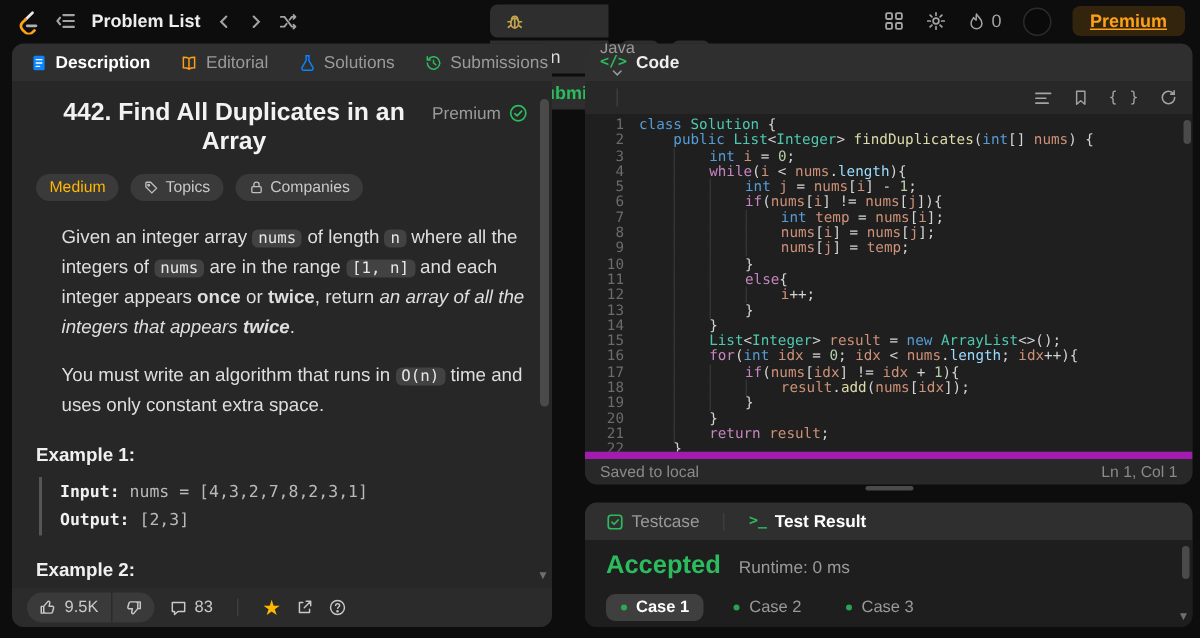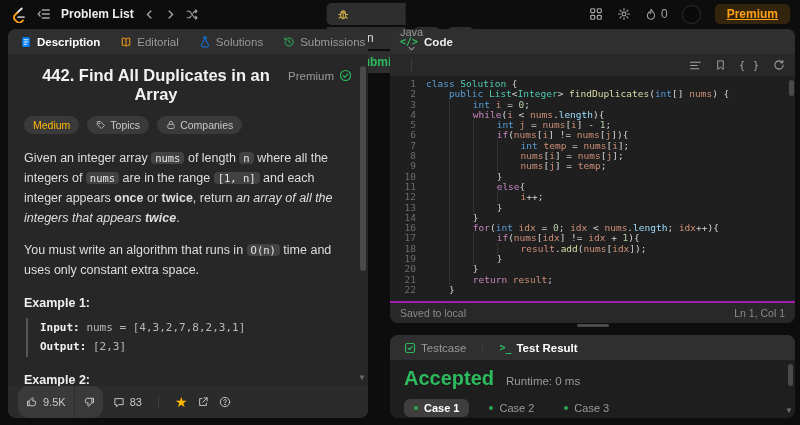--- a/index.html
+++ b/index.html
@@ -44,29 +44,29 @@
   .d-tab.active{color:#fff; font-weight:bold;}
   .vdiv{width:1px; height:12px; background:#3d3d3d; margin:0 6px;}
   .d-body{flex:1; overflow:hidden; padding:12px 16px 8px 16px; position:relative;}
   .d-titlerow{display:flex; align-items:flex-start; justify-content:space-between;}
   .d-title{font-size:16.5px; font-weight:bold; color:#f2f2f2;text-align:center;}
   .solved{display:flex; align-items:center; gap:5px; color:var(--muted); font-size:11.5px; white-space:nowrap; margin-top:3px;}
   .badges{display:flex; gap:8px; margin:12px 0 14px 0;}
   .badge{background:#3a3a3a; border-radius:999px; padding:3px 9px; font-size:10.5px; color:#c8c8c8;
          display:flex; align-items:center; gap:4px;}
   .badge.medium{color:var(--yellow);}
-  .d-text{font-size:12.5px; line-height:1.6; color:#dedede; margin-bottom:12px;}
+  .d-text{font-size:12.5px; line-height:1.6; color:#dedede; margin-bottom:12px;margin-left:17px;}
   .d-text .ic{background:#424242; border-radius:4px; padding:0 4px; font-family:"DejaVu Sans Mono",monospace; font-size:10.5px; color:#e6e6e6;}
   .ex-title{font-size:12.5px; font-weight:bold; margin:16px 0 8px 0; color:#f0f0f0;}
   .ex-block{border-left:2px solid #565656; padding:1px 0 1px 12px; margin-left:2px;
             font-family:"DejaVu Sans Mono",monospace; font-size:11px; line-height:1.7; color:#b9b9b9;}
   .ex-block b{color:#f0f0f0;}
   .d-footer{flex:0 0 26px; background:#2b2b2b; display:flex; align-items:center; gap:10px; padding:0 10px; font-size:11px; color:#c9c9c9;}
   .pillgrp{display:flex; gap:1px;}
-  .pill{background:#3a3a3a; height:32px; display:flex; align-items:center; gap:5px; padding:0 8px;}
+  .pill{background:#3a3a3a; height:20px; display:flex; align-items:center; gap:5px; padding:0 8px;}
   .pill.l{border-radius:10px 0 0 10px;} .pill.r{border-radius:0 10px 10px 0;}
   .foot-item{display:flex; align-items:flex-start; gap:5px; color:#c9c9c9;}
   .star{color:var(--yellow); font-size:14px; line-height:1;}
   .scrollbar{position:absolute; right:2px; width:6px; border-radius:3px; background:#4a4a4a;}
   .sb-arrow{position:absolute; right:2px; color:#6e6e6e; font-size:8px; line-height:1;}
 
   
   .right{flex:1; display:flex; flex-direction:column; gap:6px; min-width:0;}
   .code-panel{flex:1; min-height:0;}
   .p-head{height:25px; flex:0 0 25px; background:var(--panel-head); display:flex; align-items:center; gap:6px; padding:0 10px; font-size:11.5px;}
@@ -79,31 +79,31 @@
           font-family:"DejaVu Sans Mono",monospace; font-size:9.5px; line-height:10.3px;}
   .cl{display:flex; white-space:pre;}
   .ln{width:26px; flex:0 0 26px; text-align:right; color:#6b6b6b; padding-right:0;}
   .ct{padding-left:10px; color:var(--syn-def);}
   .ind{border-left:1px solid #333;}
   .ind.first{border-left:none;}
   .tk-kw{color:var(--syn-kw);} .tk-ctrl{color:var(--syn-ctrl);} .tk-type{color:var(--syn-type);}
   .tk-fn{color:var(--syn-fn);} .tk-var{color:var(--syn-var);} .tk-prop{color:var(--syn-prop);}
   .tk-num{color:var(--syn-num);}
   .statusbar{height:22px; flex:0 0 22px; background:#282828; display:flex; align-items:center; justify-content:space-between;
-             padding:0 10px; font-size:10.5px; color:#8a8a8a; border-top:2px solid #a21caf;}
+             padding:0 10px; font-size:10.5px; color:#8a8a8a; border-top:5px solid #a21caf;}
 
   .drag-handle{position:relative; height:0;}
   .drag-handle div{position:absolute; left:50%; top:-5px; transform:translateX(-50%);
                    width:32px; height:3px; border-radius:2px; background:#4b4b4b;}
 
   
   .result-panel{flex:0 0 83px; height:83px;}
   .r-body{flex:1; background:#1e1e1e; padding:7px 14px 6px 14px; position:relative; overflow:hidden;}
   .accept-row{display:flex; align-items:baseline; gap:12px;}
-  .accepted{color:var(--green); font-size:20px; font-weight:bold;}
+  .accepted{color:var(--green); font-size:17px; font-weight:bold;}
   .runtime{color:var(--muted); font-size:11.5px;}
   .cases{display:flex; gap:10px; margin-top:9px; font-size:11px;}
   .case{display:flex; align-items:center; gap:6px; color:var(--muted); padding:3px 10px; border-radius:6px; cursor:pointer;}
   .case.active{background:#3f3f3f; color:#fff; font-weight:bold;}
   .dot{width:4px;height:4px;border-radius:50%;background:var(--green); opacity:.85;}
   .term-glyph{color:var(--green); font-family:"DejaVu Sans Mono",monospace; font-size:10px; font-weight:bold;}
 </style>
 </head>
 <body>
 
@@ -369,20 +369,21 @@
           <div class="cl"><span class="ln">5</span><span class="ct"><span class="ind first">    </span><span class="ind">    </span><span class="ind">    </span><span class="tk-kw">int</span> <span class="tk-var">j</span> = <span class="tk-var">nums</span>[<span class="tk-var">i</span>] - <span class="tk-num">1</span>;</span></div>
           <div class="cl"><span class="ln">6</span><span class="ct"><span class="ind first">    </span><span class="ind">    </span><span class="ind">    </span><span class="tk-ctrl">if</span>(<span class="tk-var">nums</span>[<span class="tk-var">i</span>] != <span class="tk-var">nums</span>[<span class="tk-var">j</span>]){</span></div>
           <div class="cl"><span class="ln">7</span><span class="ct"><span class="ind first">    </span><span class="ind">    </span><span class="ind">    </span><span class="ind">    </span><span class="tk-kw">int</span> <span class="tk-var">temp</span> = <span class="tk-var">nums</span>[<span class="tk-var">i</span>];</span></div>
           <div class="cl"><span class="ln">8</span><span class="ct"><span class="ind first">    </span><span class="ind">    </span><span class="ind">    </span><span class="ind">    </span><span class="tk-var">nums</span>[<span class="tk-var">i</span>] = <span class="tk-var">nums</span>[<span class="tk-var">j</span>];</span></div>
           <div class="cl"><span class="ln">9</span><span class="ct"><span class="ind first">    </span><span class="ind">    </span><span class="ind">    </span><span class="ind">    </span><span class="tk-var">nums</span>[<span class="tk-var">j</span>] = <span class="tk-var">temp</span>;</span></div>
           <div class="cl"><span class="ln">10</span><span class="ct"><span class="ind first">    </span><span class="ind">    </span><span class="ind">    </span>}</span></div>
           <div class="cl"><span class="ln">11</span><span class="ct"><span class="ind first">    </span><span class="ind">    </span><span class="ind">    </span><span class="tk-ctrl">else</span>{</span></div>
           <div class="cl"><span class="ln">12</span><span class="ct"><span class="ind first">    </span><span class="ind">    </span><span class="ind">    </span><span class="ind">    </span><span class="tk-var">i</span>++;</span></div>
           <div class="cl"><span class="ln">13</span><span class="ct"><span class="ind first">    </span><span class="ind">    </span><span class="ind">    </span>}</span></div>
           <div class="cl"><span class="ln">14</span><span class="ct"><span class="ind first">    </span><span class="ind">    </span>}</span></div>
+          <div class="cl"><span class="ln">15</span><span class="ct"><span class="ind first">    </span><span class="ind">    </span><span class="tk-type">List</span>&lt;<span class="tk-type">Integer</span>&gt; <span class="tk-var">result</span> = <span class="tk-kw">new</span> <span class="tk-type">ArrayList</span>&lt;&gt;();</span></div>
           <div class="cl"><span class="ln">16</span><span class="ct"><span class="ind first">    </span><span class="ind">    </span><span class="tk-ctrl">for</span>(<span class="tk-kw">int</span> <span class="tk-var">idx</span> = <span class="tk-num">0</span>; <span class="tk-var">idx</span> &lt; <span class="tk-var">nums</span>.<span class="tk-prop">length</span>; <span class="tk-var">idx</span>++){</span></div>
           <div class="cl"><span class="ln">17</span><span class="ct"><span class="ind first">    </span><span class="ind">    </span><span class="ind">    </span><span class="tk-ctrl">if</span>(<span class="tk-var">nums</span>[<span class="tk-var">idx</span>] != <span class="tk-var">idx</span> + <span class="tk-num">1</span>){</span></div>
           <div class="cl"><span class="ln">18</span><span class="ct"><span class="ind first">    </span><span class="ind">    </span><span class="ind">    </span><span class="ind">    </span><span class="tk-var">result</span>.<span class="tk-fn">add</span>(<span class="tk-var">nums</span>[<span class="tk-var">idx</span>]);</span></div>
           <div class="cl"><span class="ln">19</span><span class="ct"><span class="ind first">    </span><span class="ind">    </span><span class="ind">    </span>}</span></div>
           <div class="cl"><span class="ln">20</span><span class="ct"><span class="ind first">    </span><span class="ind">    </span>}</span></div>
           <div class="cl"><span class="ln">21</span><span class="ct"><span class="ind first">    </span><span class="ind">    </span><span class="tk-ctrl">return</span> <span class="tk-var">result</span>;</span></div>
           <div class="cl"><span class="ln">22</span><span class="ct"><span class="ind first">    </span>}</span></div>
         </div>
       <div class="statusbar">
         <span>Saved to local</span>

